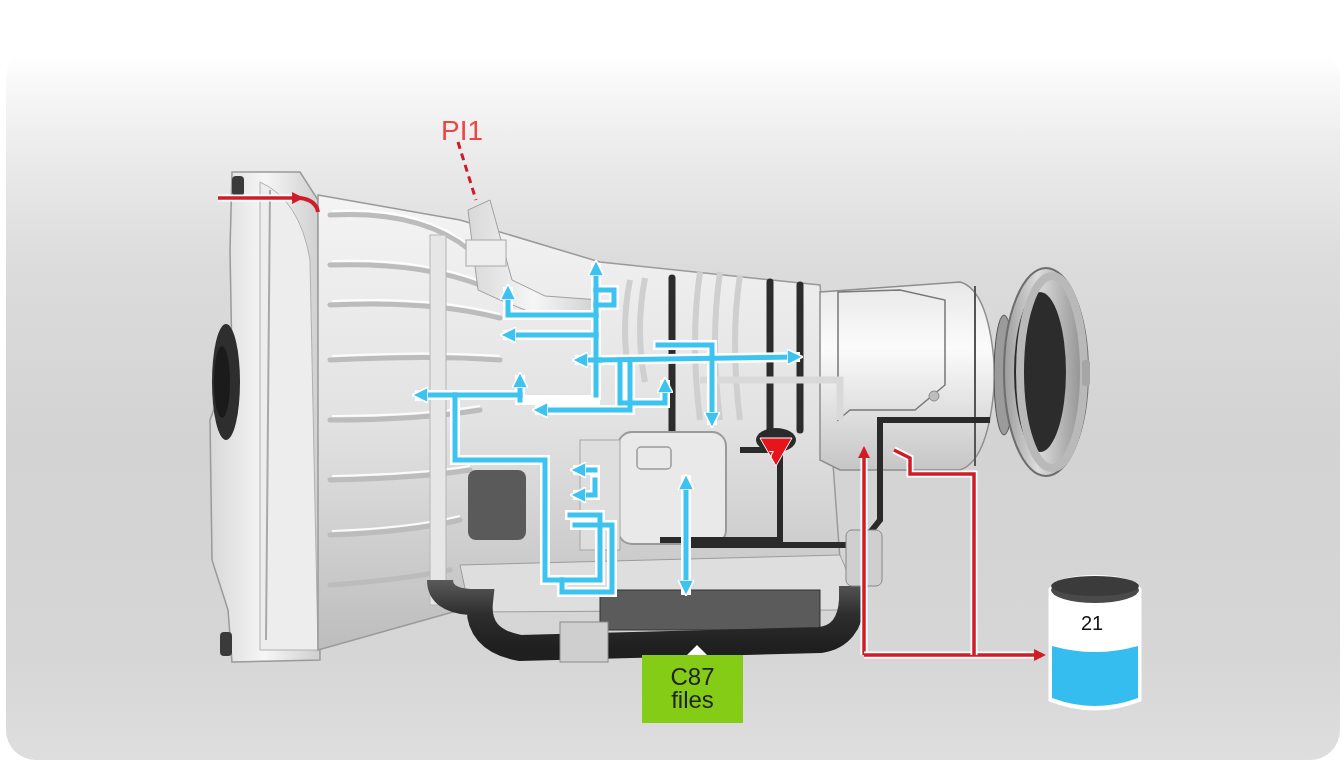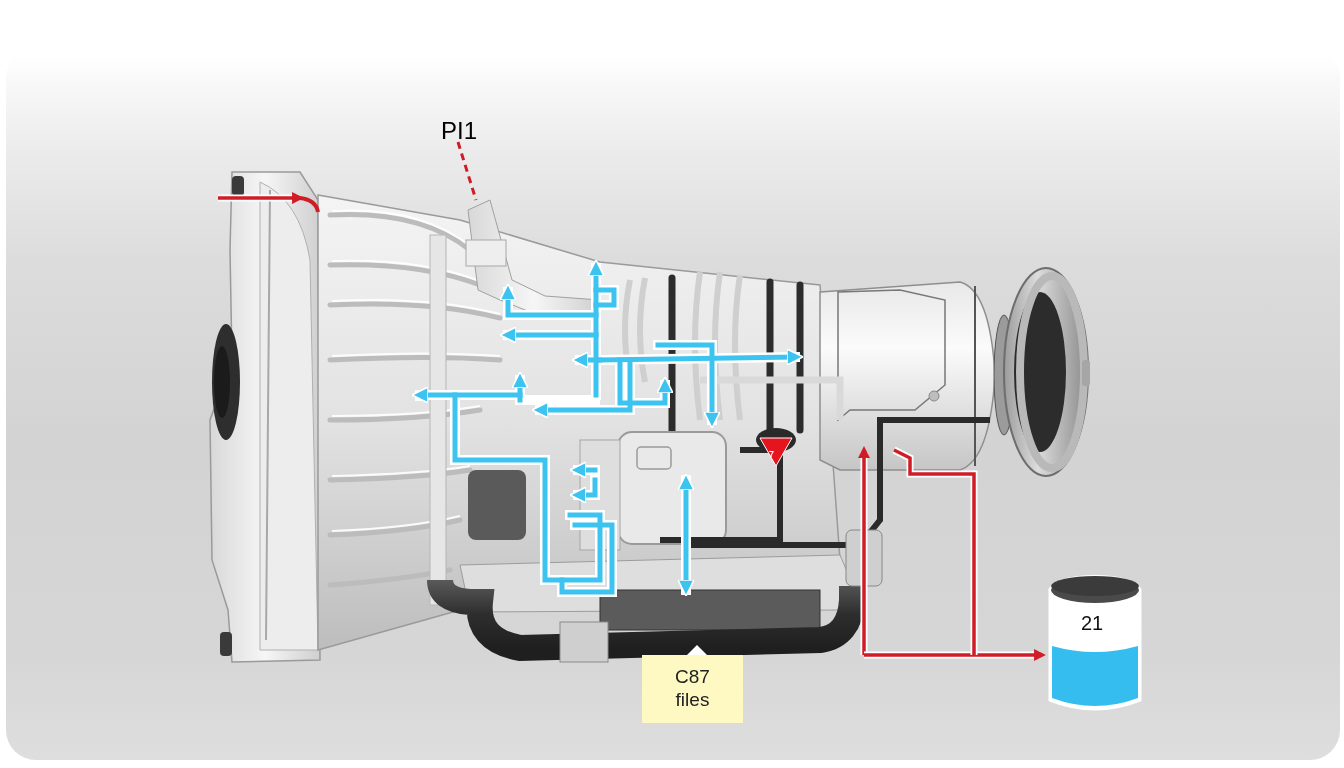--- a/index.html
+++ b/index.html
@@ -9,25 +9,25 @@
     border-radius:30px;
     background: linear-gradient(180deg, #ffffff 0%, #ececec 14%, #dcdcdc 30%, #d3d3d3 55%, #d6d6d6 85%, #dedede 100%);
     overflow:hidden;
   }
   .fade-top {
     position:absolute; left:0; top:0; width:1344px; height:80px;
     background: linear-gradient(180deg, #ffffff 40%, rgba(255,255,255,0) 100%);
   }
   svg.diagram { position:absolute; left:0; top:0; }
   .label {
-    position:absolute; color:#000000; font-size:24px; line-height:22px;
+    position:absolute; color:#ef4444; font-size:28px; line-height:22px;
   }
   .callout-box {
     position:absolute; left:642px; top:655px; width:101px; height:68px;
-    background:#fef9c3; text-align:center; font-size:19px; line-height:23px;
+    background:#84cc16; text-align:center; font-size:24px; line-height:23px;
     color:#222; padding-top:10px; box-sizing:border-box;
   }
   .callout-notch {
     position:absolute; left:686px; top:645px; width:0; height:0;
     border-left:11px solid transparent; border-right:11px solid transparent;
     border-bottom:11px solid #ffffff;
   }
   .tank-label {
     position:absolute; left:1072px; top:612px; width:40px; text-align:center;
     font-size:20px; color:#111; 

